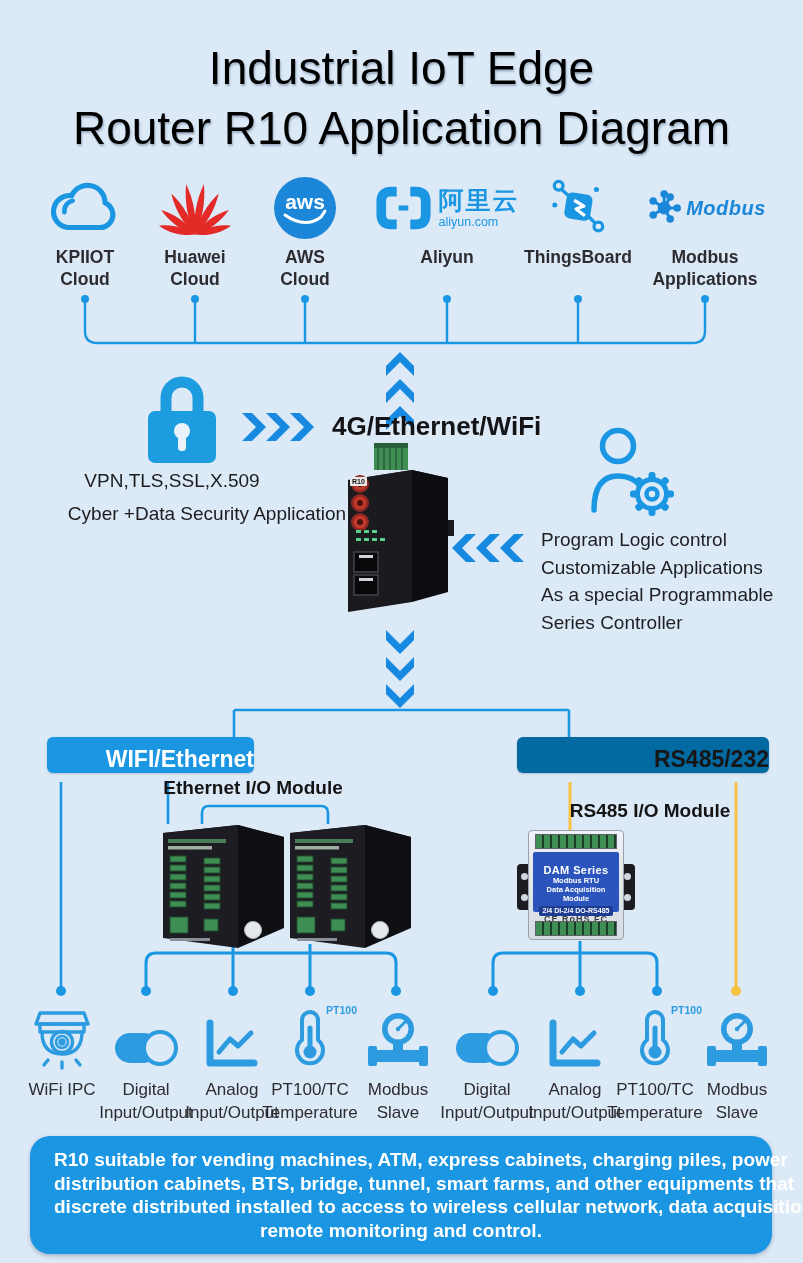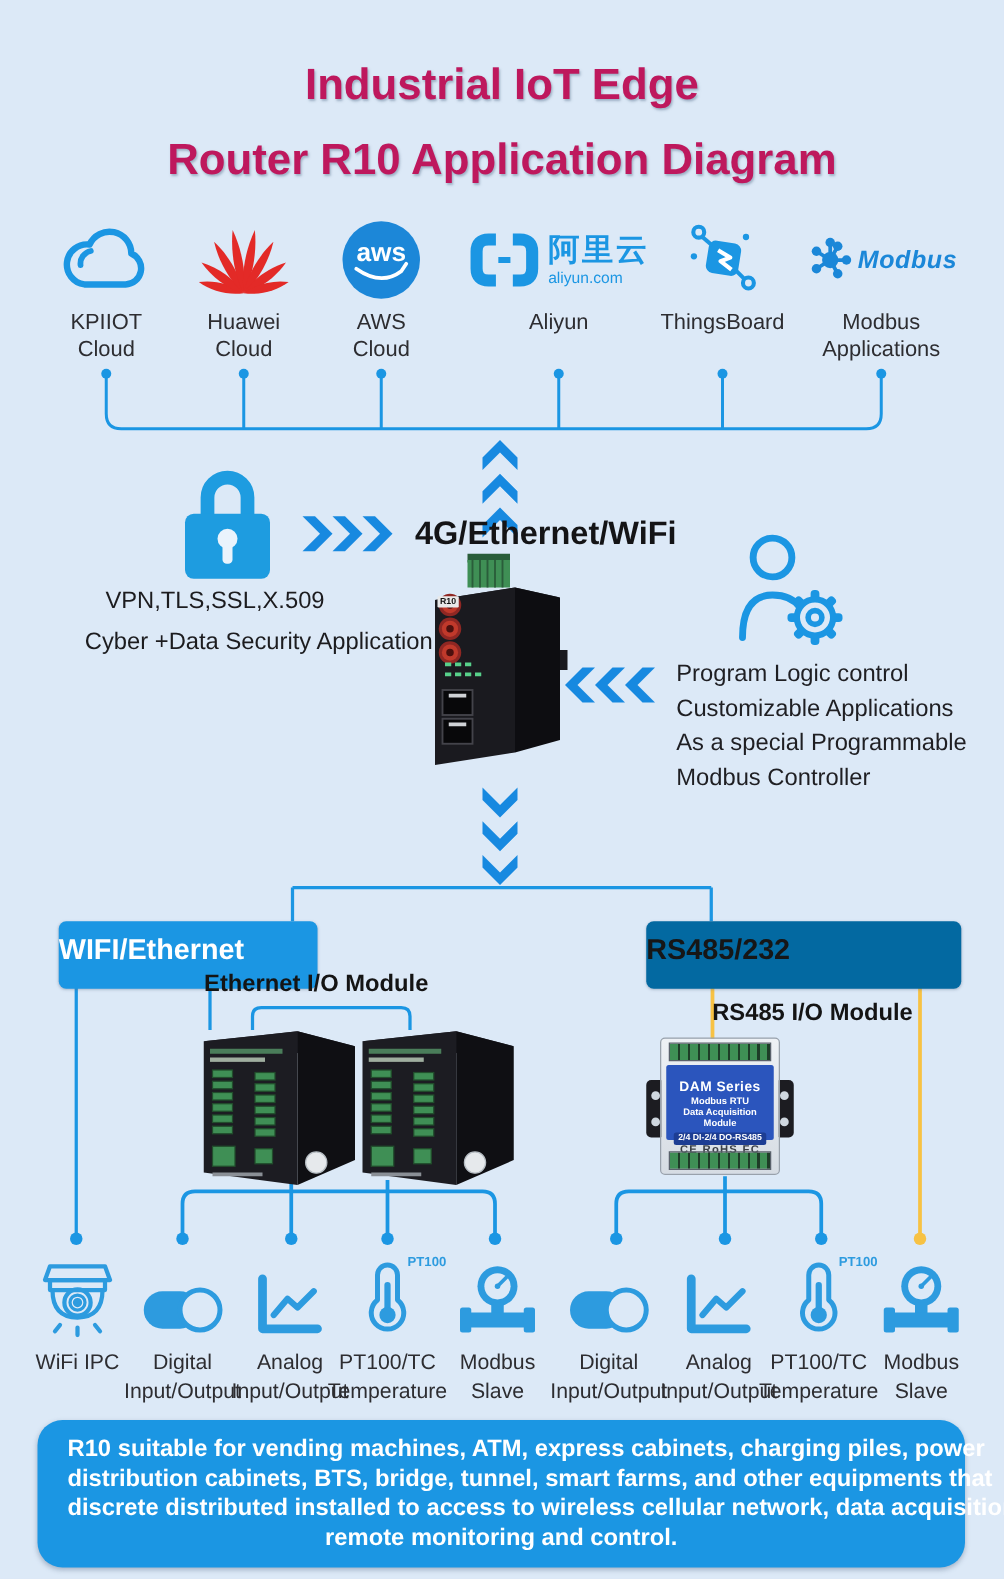--- a/index.html
+++ b/index.html
@@ -1,36 +1,36 @@
 <!DOCTYPE html>
 <html><head>
 <meta charset="utf-8">
 <style>
   html,body{margin:0;padding:0;background:#DCE9F7;}
   #canvas{position:relative;width:803px;height:1263px;background:#DCE9F7;overflow:hidden;
           font-family:"Liberation Sans",sans-serif;color:#222;}
   .abs{position:absolute;}
   
   .title{position:absolute;top:38px;left:0;width:100%;text-align:center;}
-  .title div{font-size:35px;font-weight:bold;color:#be185d;line-height:60px;
+  .title div{font-size:46px;font-weight:normal;color:#000000;line-height:60px;
              text-shadow:1px 2px 2px rgba(105,130,155,.55);}
   
   .cloud{position:absolute;top:176px;transform:translateX(-50%);text-align:center;}
   .icon-box{height:64px;display:flex;align-items:center;justify-content:center;gap:6px;}
-  .cloud-label{margin-top:6px;font-size:17.5px;line-height:22px;font-weight:400;color:#2d2d31;white-space:nowrap;}
+  .cloud-label{margin-top:6px;font-size:17.5px;line-height:22px;font-weight:700;color:#2d2d31;white-space:nowrap;}
   .aliyun-txt{text-align:left;line-height:1;}
   .aliyun-cn{font-size:25px;font-weight:600;color:#1B96E3;letter-spacing:2px;}
   .aliyun-domain{font-size:12.5px;color:#1B96E3;margin-top:3px;}
   .modbus-word{font-size:20px;font-weight:bold;font-style:italic;color:#1B87D8;margin-left:-10px;letter-spacing:.5px;}
   
   .sec-line{position:absolute;transform:translateX(-50%);font-size:19px;font-weight:500;color:#1c1c1f;white-space:nowrap;}
   .uplink{position:absolute;left:332px;top:411px;font-size:26px;font-weight:bold;color:#141416;white-space:nowrap;}
   .plc{position:absolute;left:541px;top:526px;font-size:19px;font-weight:500;color:#1f1f23;line-height:27.5px;white-space:nowrap;}
   
-  .branch{position:absolute;top:737px;height:54px;border-radius:6px;text-align:left;
+  .branch{position:absolute;top:737px;height:36px;border-radius:6px;text-align:right;
           line-height:45px;font-size:23px;font-weight:bold;box-shadow:0 1px 2px rgba(90,110,140,.35);}
   .branch-left{left:47px;width:207px;background:#1B96E3;color:#fff;}
   .branch-right{left:517px;width:252px;background:#0369a1;color:#161616;}
   .mod-label{position:absolute;transform:translateX(-50%);font-size:19px;font-weight:bold;color:#141414;white-space:nowrap;}
   
   .endpoint{position:absolute;top:1006px;width:130px;margin-left:-65px;text-align:center;}
   .ep-icon{height:64px;display:flex;align-items:flex-end;justify-content:center;position:relative;}
   .ep-label{margin-top:8px;font-size:17px;line-height:23px;font-weight:500;color:#2d2d31;white-space:nowrap;}
   .pt-badge{position:absolute;top:-2px;right:18px;font-size:10.5px;font-weight:bold;color:#2D9BDF;}
   
@@ -316,21 +316,21 @@
       </g>
       <circle r="14.5" fill="#DCE9F7" stroke="#1B96E3" stroke-width="5"></circle>
       <circle r="5.5" fill="none" stroke="#1B96E3" stroke-width="4.5"></circle>
     </g>
   </svg>
 
   <div class="plc">
     <div>Program Logic control</div>
     <div>Customizable Applications</div>
     <div>As a special Programmable</div>
-    <div>Modbus Controller</div>
+    <div>Series Controller</div>
   </div>
 
   <div class="branch branch-left">WIFI/Ethernet</div>
   <div class="branch branch-right">RS485/232</div>
 
   <div class="mod-label" style="left:253px;top:777px;">Ethernet I/O Module</div>
   <div class="mod-label" style="left:650px;top:800px;font-weight:600;">RS485 I/O Module</div>
 
   <svg class="abs" style="left:158px;top:818px;" width="130" height="132" viewBox="0 0 130 132">
     <polygon points="5,15 80,7 126,19 50,28" fill="#2b2b32"></polygon>

